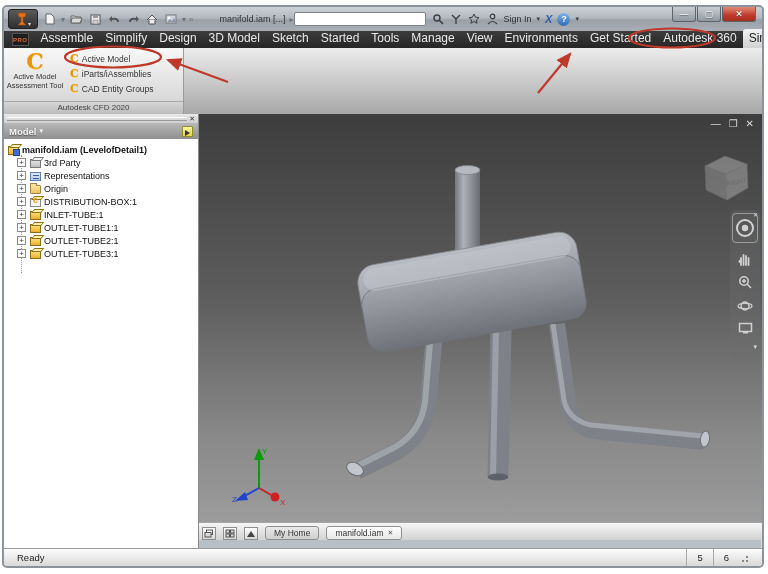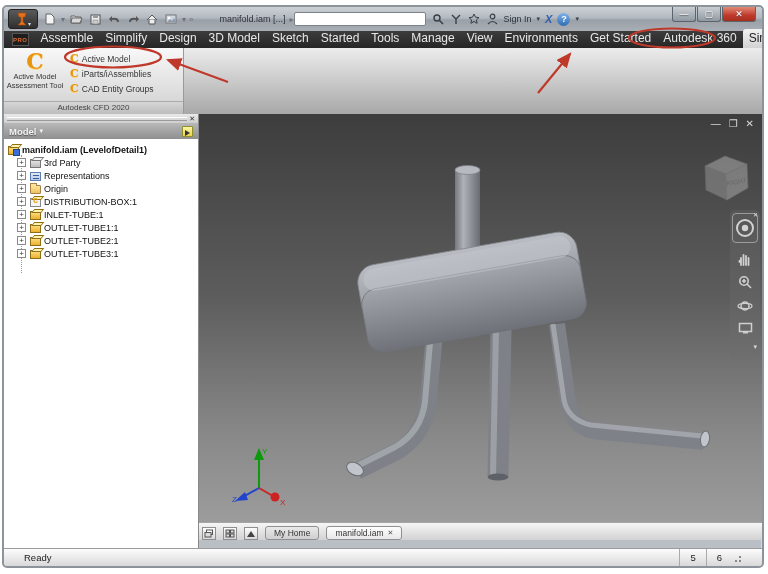--- a/index.html
+++ b/index.html
@@ -90,21 +90,21 @@
 
   
   .doctabs { height:18px; flex:0 0 18px; background:linear-gradient(#f6f6f6,#d2d2d2); border-top:1px solid #a5a5a5; display:flex; align-items:flex-end; padding-left:3px; gap:7px; }
   .dbtn { width:14px; height:13px; border:1px solid #8f8f8f; background:linear-gradient(#fdfdfd,#d8d8d8); display:flex; align-items:center; justify-content:center; }
   .dbtn svg { display:block; }
   .dtab { height:14px; border:1px solid #909090; border-radius:3px; background:linear-gradient(#e9e9e9,#cfcfcf); font-size:8.5px; color:#333; display:flex; align-items:center; padding:0 8px; gap:4px; }
   .dtab.active { background:linear-gradient(#fdfdfd,#e8e8e8); }
   .dtab .x { font-size:7px; color:#555; }
 
   
-  .statusbar { height:18px; flex:0 0 18px; background:linear-gradient(#fcfcfc,#d9d9d9); border-top:1px solid #9b9b9b; display:flex; align-items:center; font-size:9.5px; color:#222; padding:0 20px; }
+  .statusbar { height:18px; flex:0 0 18px; background:linear-gradient(#fcfcfc,#d9d9d9); border-top:1px solid #9b9b9b; display:flex; align-items:center; font-size:9.5px; color:#222; padding:0 13px; }
   .scell { border-left:1px solid #aaa; height:100%; display:flex; align-items:center; padding:0 10px; }
   .sgrow { flex:1; }
   .gripdots { width:10px; height:10px; background:
      radial-gradient(circle at 8px 8px,#888 1px,transparent 1.2px),
      radial-gradient(circle at 8px 4px,#888 1px,transparent 1.2px),
      radial-gradient(circle at 4px 8px,#888 1px,transparent 1.2px); }
 
   
   .annot { position:absolute; left:0; top:0; width:768px; height:574px; pointer-events:none; z-index:50; }
 </style>

